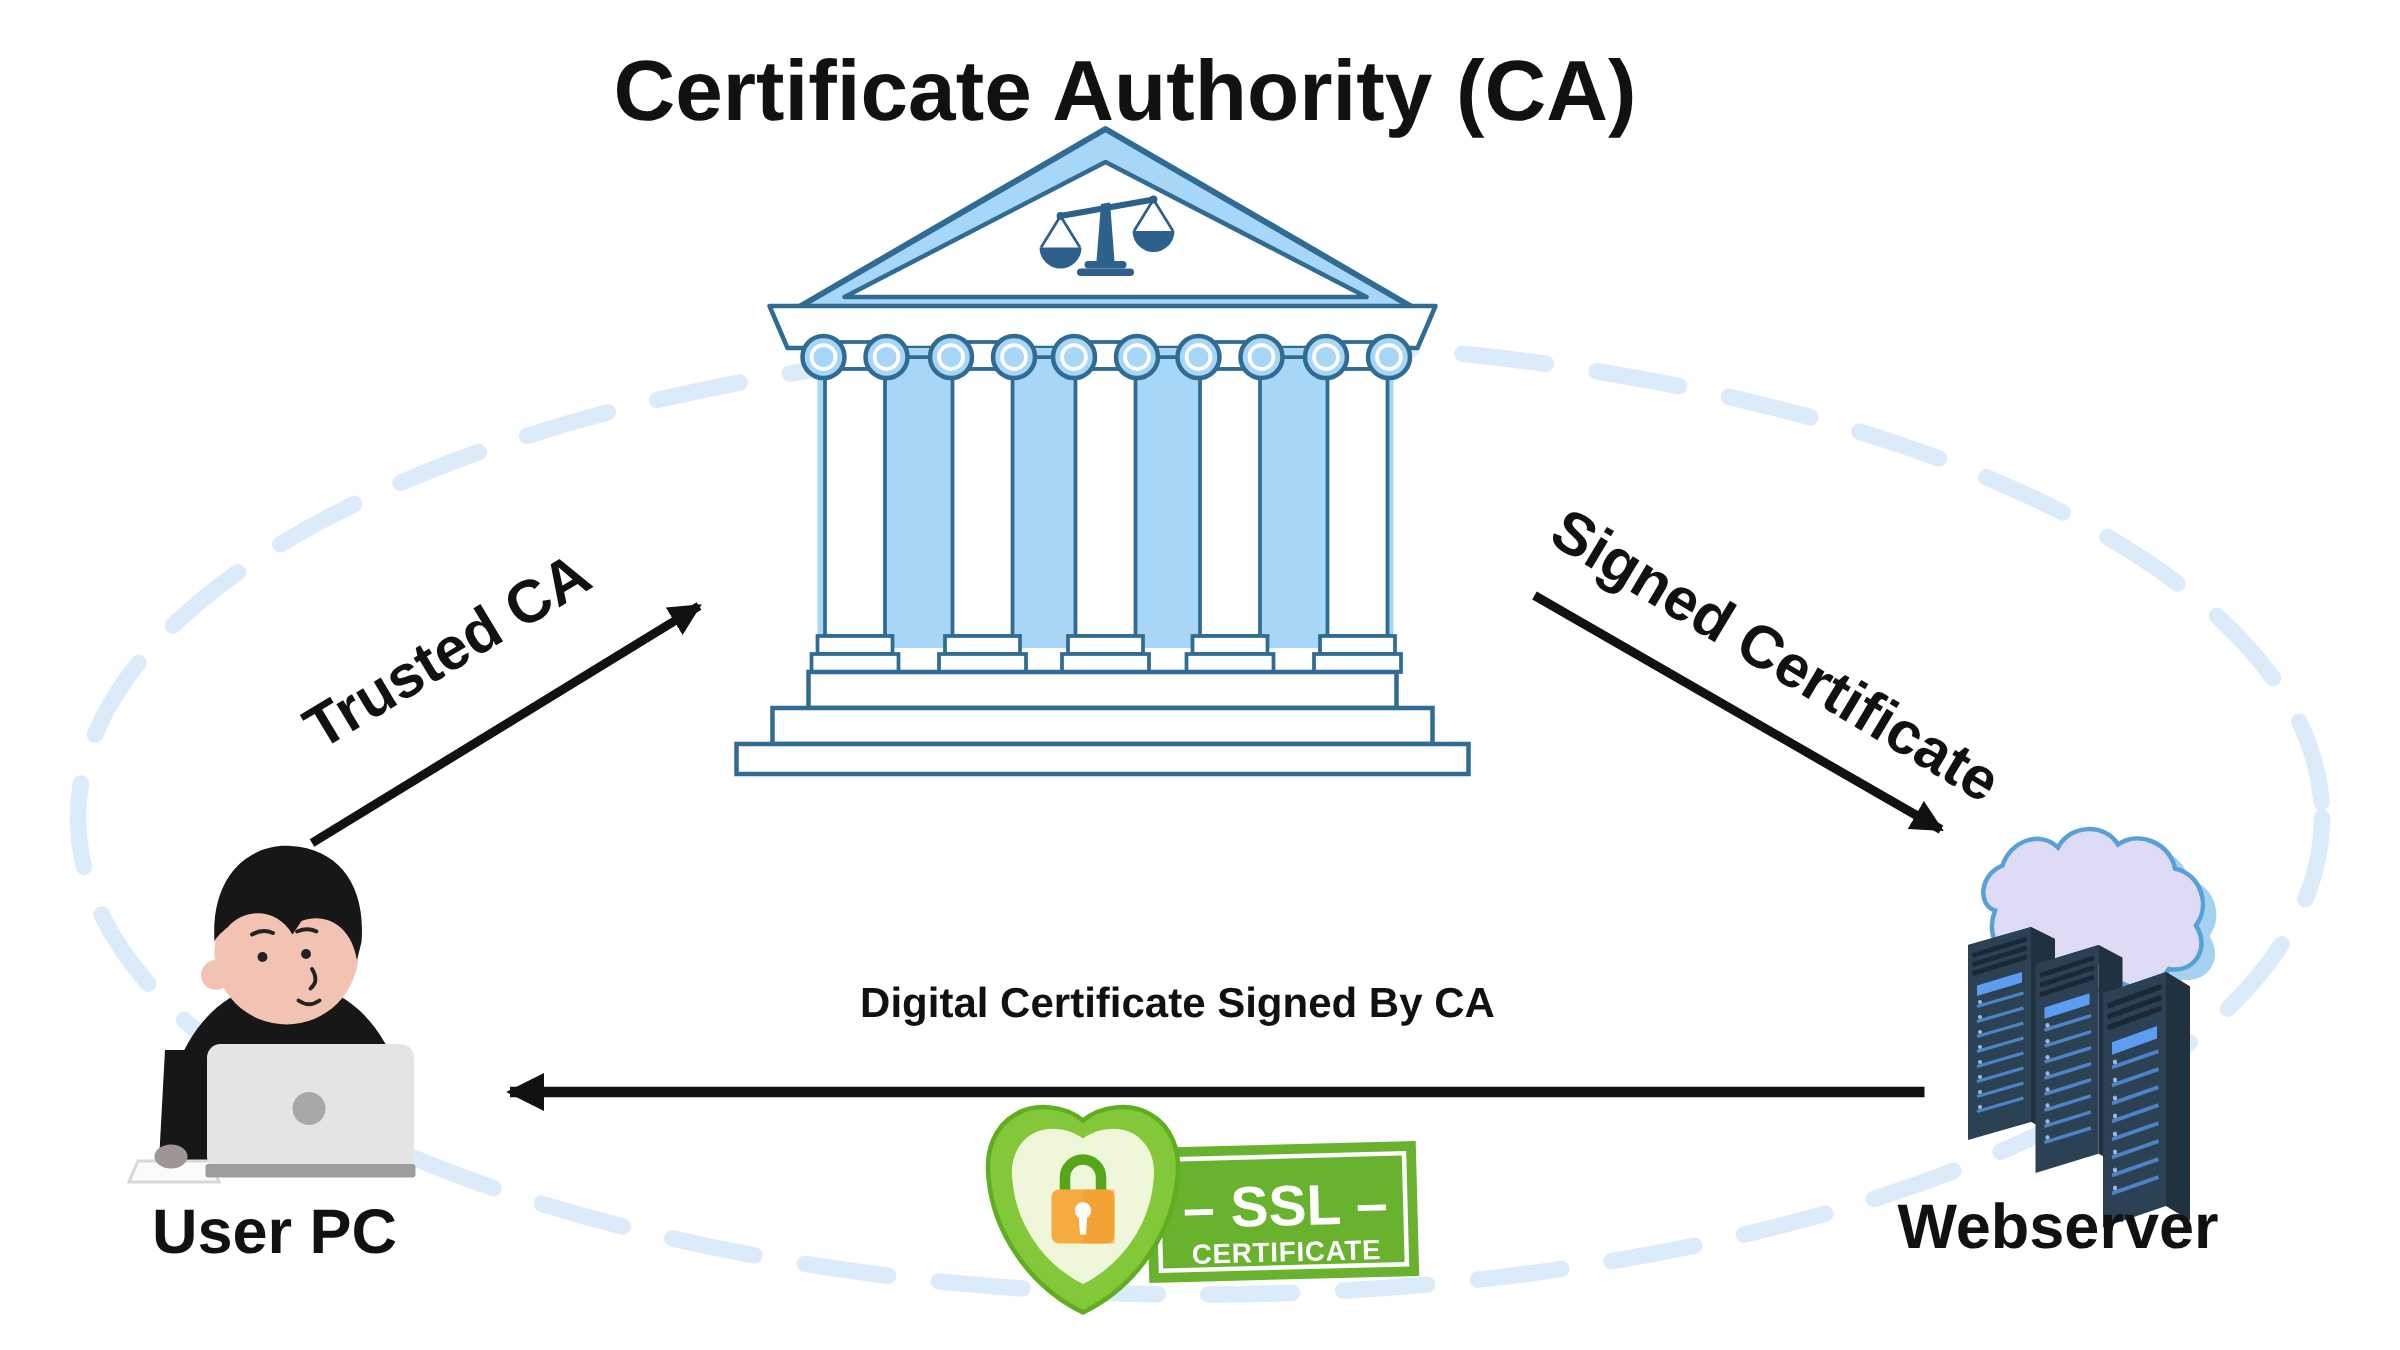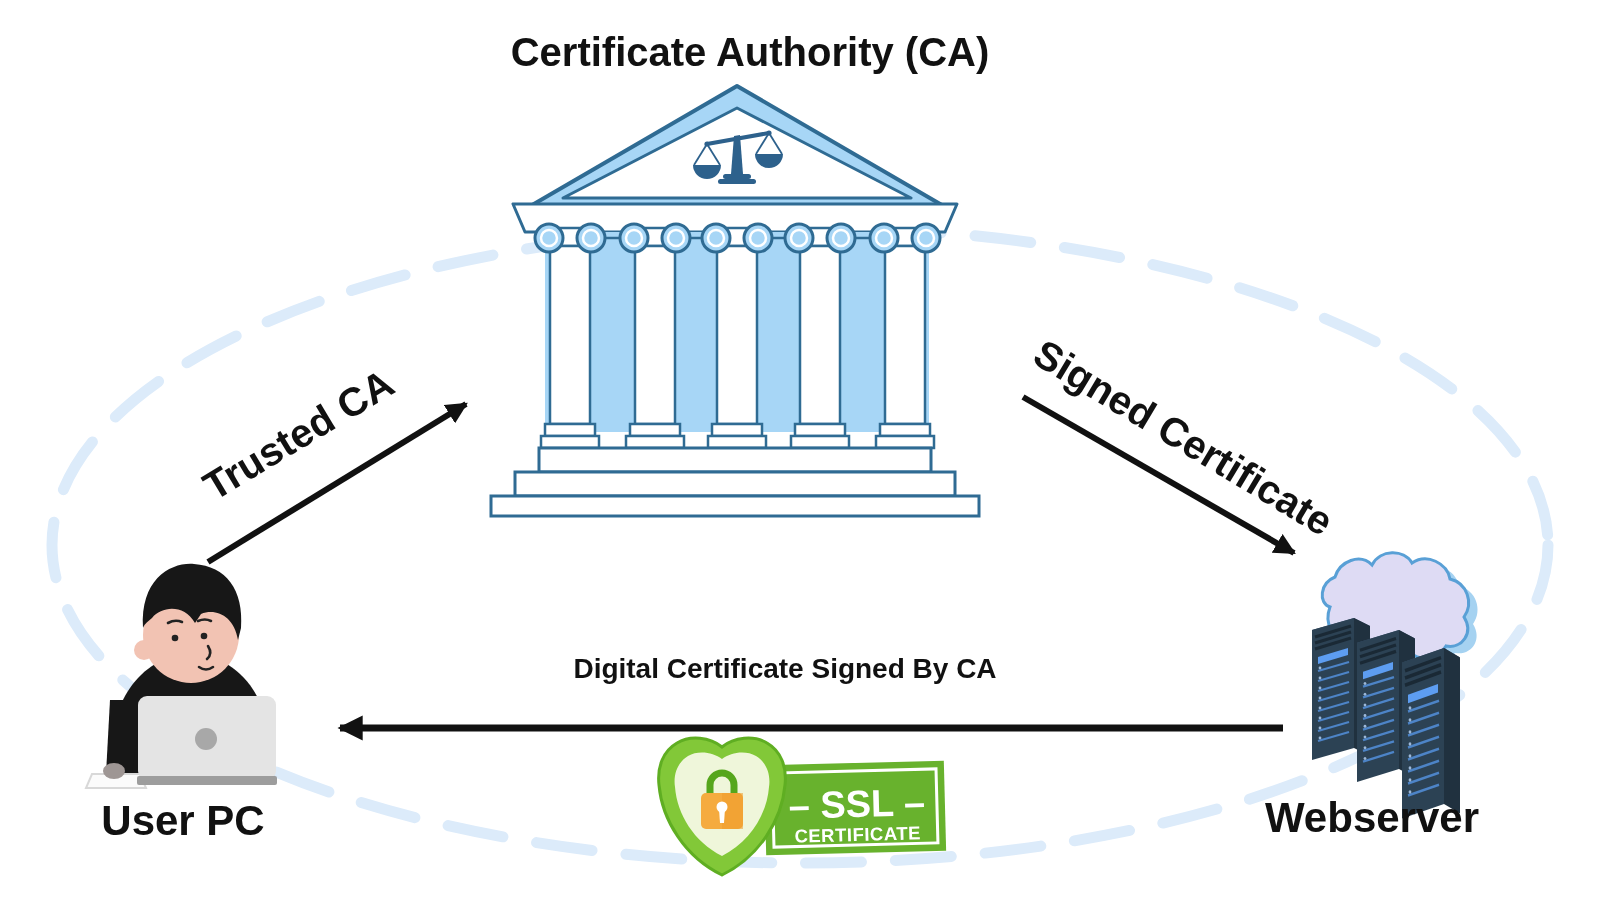--- a/index.html
+++ b/index.html
@@ -1,19 +1,19 @@
 <!DOCTYPE html>
 <html><head>
 <meta charset="utf-8">
 <style>
   html,body{margin:0;padding:0;background:#ffffff;}
   .canvas{position:relative;width:1600px;height:900px;background:#ffffff;overflow:hidden;
           font-family:"Liberation Sans", sans-serif;}
   .lbl{position:absolute;color:#111;font-weight:700;text-align:center;line-height:1.1;}
-  #title{left:350px;top:30px;width:800px;font-size:40px;}
+  #title{left:350px;top:30px;width:800px;font-size:57px;}
   #lbl-userpc{left:33px;top:798px;width:300px;font-size:42px;}
   #lbl-webserver{left:1172px;top:795px;width:400px;font-size:42px;}
   #lbl-digital{left:435px;top:654px;width:700px;font-size:28px;}
   #lbl-trusted{left:150px;top:412px;width:300px;height:50px;font-size:40px;
                transform:rotate(-31deg);}
   #lbl-signed{left:982px;top:415px;width:400px;height:50px;font-size:40px;
               transform:rotate(31deg);}
   svg{position:absolute;left:0;top:0;}
 </style>
 </head>

